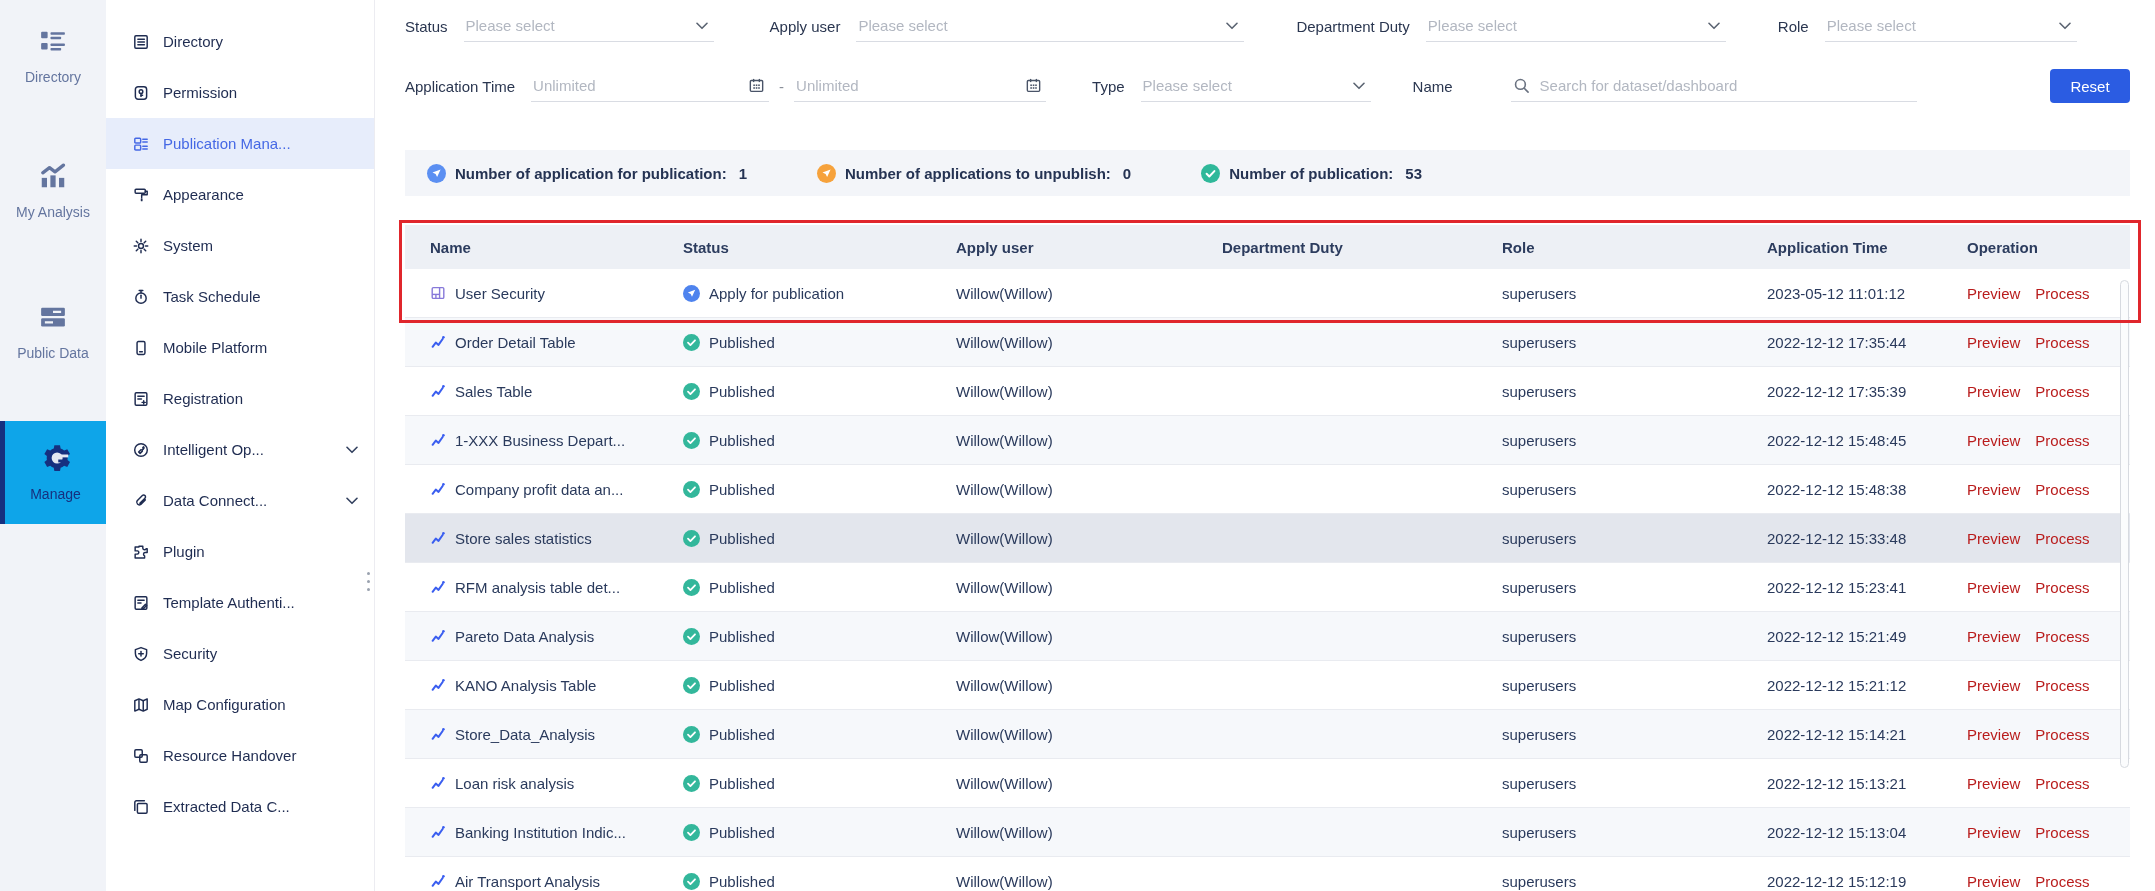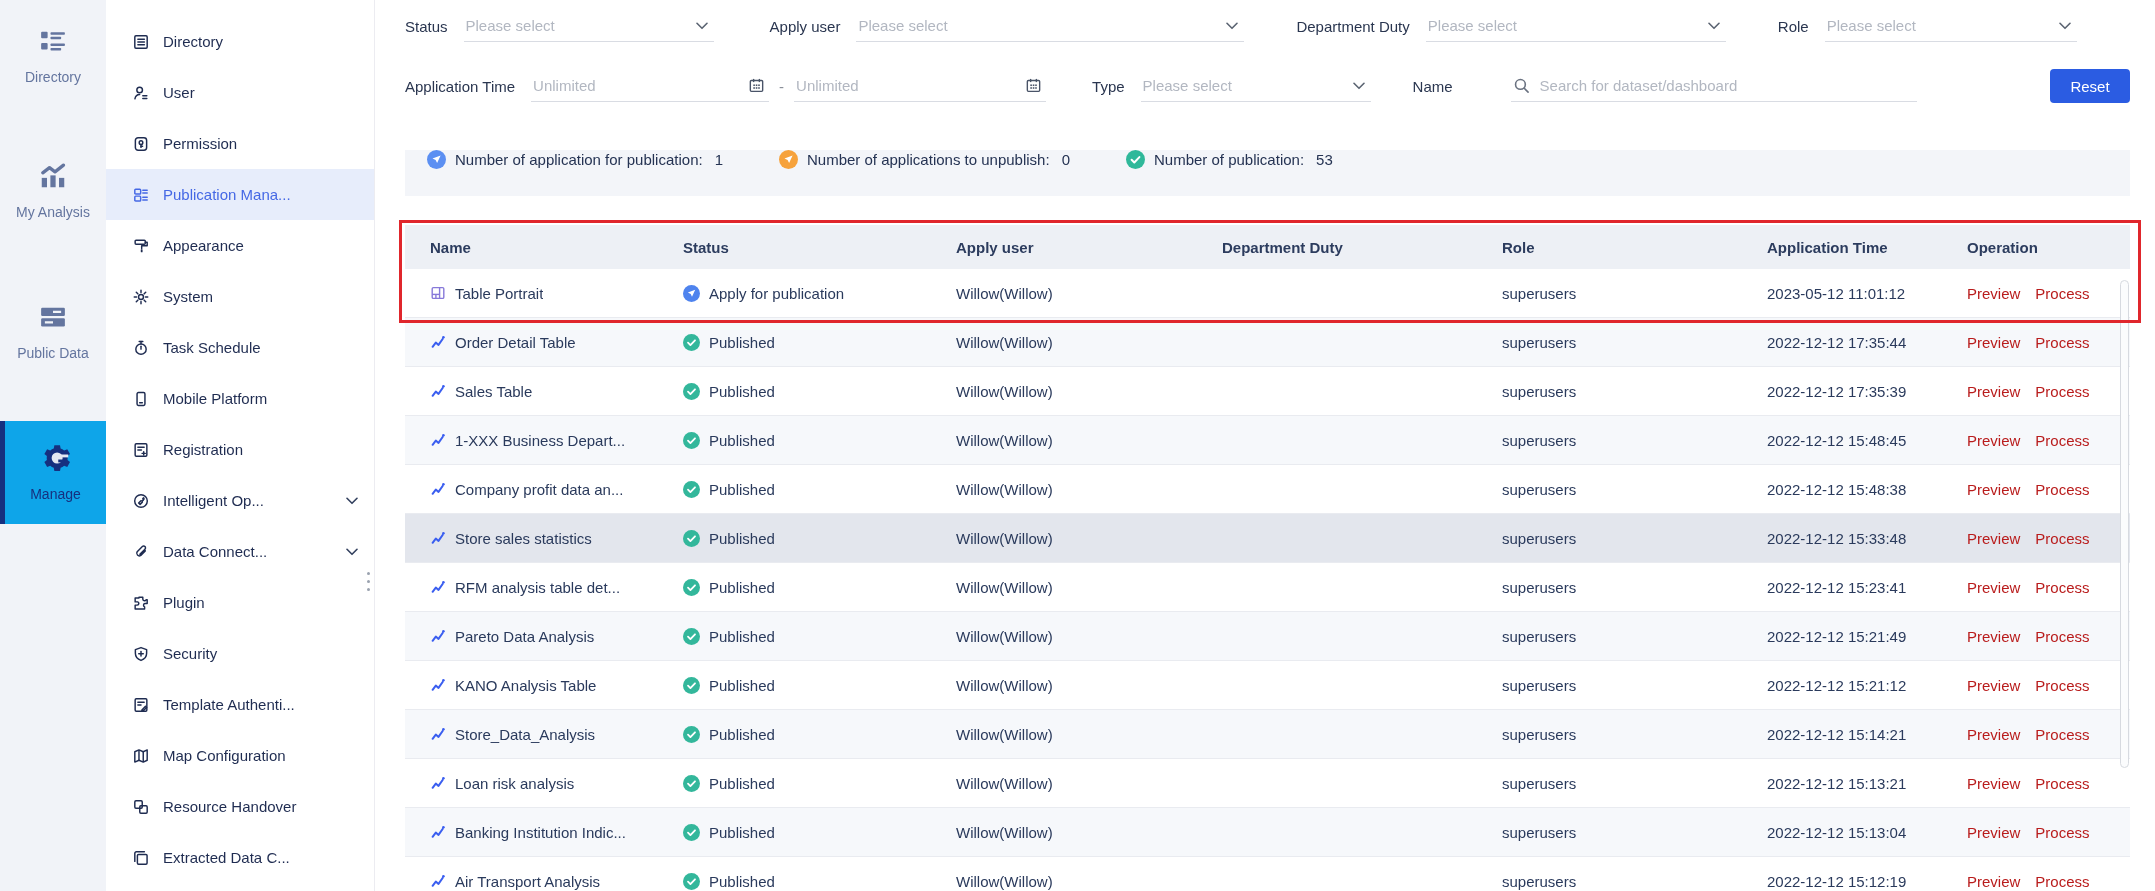--- a/index.html
+++ b/index.html
@@ -51,22 +51,22 @@
   .fsearch input { border:none; outline:none; background:transparent; flex:1; font-size:15px;
     font-family:inherit; color:#14532d; }
   .fsearch input::placeholder { color:#b2b7c1; }
   .w-status{width:250px;} .w-apply{width:388px;margin-right:52px;} .w-dept{width:300px;margin-right:52px;}
   .w-role{width:252px;} .g-apply{margin-left:56px;} 
   .w-date{width:238px;} .w-name{width:406px;margin-left:42px;}
   .reset-btn { margin-left:auto; width:80px; height:34px; background:#2b5ce2; color:#fff;
     border:none; border-radius:4px; font-size:15px; font-family:inherit; cursor:pointer; }
 
   
-  .stats-bar { margin-top:46px; height:46px; background:#f3f5f9; display:flex; align-items:flex-start;
-    padding:0 22px; gap:56px; }
+  .stats-bar { margin-top:46px; height:46px; background:#f3f5f9; display:flex; align-items:center;
+    padding:0 22px; gap:70px;font-weight:bold; }
   .stat { display:flex; align-items:center; gap:9px; font-size:15px; color:#253353; }
   .stat-icon { width:19px; height:19px; display:flex; }
   .stat-icon svg { width:19px; height:19px; }
   .stat-value { margin-left:3px; }
 
   
   .table-wrap { margin-top:29px; position:relative; }
   .trow, .thead { display:grid; grid-template-columns:253px 273px 266px 280px 265px 200px 1fr;
     align-items:center; }
   .thead { background:#edf0f5; height:44px; font-weight:700; font-size:15px; color:#2c3c5e; }
@@ -150,32 +150,20 @@
             <line x1="5.2" y1="8" x2="11" y2="8"></line>
             <line x1="5.2" y1="10.4" x2="11" y2="10.4"></line>
           </svg>
         </span>
         <span class="mi-label">Directory</span>
 
       </div>
       <div class="menu-item">
         <span class="mi-icon">
           <svg viewBox="0 0 16 16" fill="none" stroke="currentColor" stroke-width="1.3" stroke-linecap="round">
-            <circle cx="6.8" cy="5.3" r="2.5"></circle>
-            <path d="M2.6 13.2c.5-2.5 2.2-3.8 4.2-3.8"></path>
-            <line x1="9.6" y1="10.4" x2="13.2" y2="10.4"></line>
-            <line x1="9.6" y1="12.8" x2="13.2" y2="12.8"></line>
-          </svg>
-        </span>
-        <span class="mi-label">User</span>
-
-      </div>
-      <div class="menu-item">
-        <span class="mi-icon">
-          <svg viewBox="0 0 16 16" fill="none" stroke="currentColor" stroke-width="1.3" stroke-linecap="round">
             <rect x="3" y="2.5" width="10" height="11" rx="2.4"></rect>
             <circle cx="8" cy="6.8" r="1.6"></circle>
             <line x1="8" y1="8.4" x2="8" y2="11"></line>
             <line x1="8" y1="10" x2="9.4" y2="10"></line>
           </svg>
         </span>
         <span class="mi-label">Permission</span>
 
       </div>
       <div class="menu-item selected">
@@ -281,38 +269,38 @@
           <svg viewBox="0 0 16 16" fill="none" stroke="currentColor" stroke-width="1.3" stroke-linejoin="round">
             <path d="M6.2 2.8h3.4v1.9a1.5 1.5 0 002.9.4h1v3.4h-1.9a1.5 1.5 0 00-.4 2.9v1.9H2.8V9.9h1.9a1.5 1.5 0 00.4-2.9H2.8V3.6h3.4z"></path>
           </svg>
         </span>
         <span class="mi-label">Plugin</span>
 
       </div>
       <div class="menu-item">
         <span class="mi-icon">
           <svg viewBox="0 0 16 16" fill="none" stroke="currentColor" stroke-width="1.3" stroke-linecap="round" stroke-linejoin="round">
-            <path d="M8 2.3l5 1.8v3.3c0 3.2-2 5.3-5 6.3-3-1-5-3.1-5-6.3V4.1z"></path>
-            <line x1="8" y1="5.8" x2="8" y2="9.8"></line>
-            <line x1="6" y1="7.8" x2="10" y2="7.8"></line>
-          </svg>
-        </span>
-        <span class="mi-label">Security</span>
-
-      </div>
-      <div class="menu-item">
-        <span class="mi-icon">
-          <svg viewBox="0 0 16 16" fill="none" stroke="currentColor" stroke-width="1.3" stroke-linecap="round" stroke-linejoin="round">
             <rect x="2.8" y="2.5" width="10.4" height="11" rx="1"></rect>
             <line x1="5.2" y1="5.5" x2="10.8" y2="5.5"></line>
             <line x1="5.2" y1="8" x2="8" y2="8"></line>
             <path d="M8.8 12.4l3.2-3.2 1 1-3.2 3.2h-1z"></path>
           </svg>
         </span>
         <span class="mi-label">Template Authenti...</span>
+
+      </div>
+      <div class="menu-item">
+        <span class="mi-icon">
+          <svg viewBox="0 0 16 16" fill="none" stroke="currentColor" stroke-width="1.3" stroke-linecap="round" stroke-linejoin="round">
+            <path d="M8 2.3l5 1.8v3.3c0 3.2-2 5.3-5 6.3-3-1-5-3.1-5-6.3V4.1z"></path>
+            <line x1="8" y1="5.8" x2="8" y2="9.8"></line>
+            <line x1="6" y1="7.8" x2="10" y2="7.8"></line>
+          </svg>
+        </span>
+        <span class="mi-label">Security</span>
 
       </div>
       <div class="menu-item">
         <span class="mi-icon">
           <svg viewBox="0 0 16 16" fill="none" stroke="currentColor" stroke-width="1.3" stroke-linejoin="round">
             <path d="M2.5 4.2l3.7-1.6 3.8 1.6 3.5-1.6v9.2l-3.5 1.6-3.8-1.6-3.7 1.6z"></path>
             <line x1="6.2" y1="2.6" x2="6.2" y2="11.8"></line>
             <line x1="10" y1="4.2" x2="10" y2="13.4"></line>
           </svg>
         </span>
@@ -513,21 +501,21 @@
         <div class="trow white">
             <div class="cell name-cell">
               <span class="row-icon dashboard">
                 <svg viewBox="0 0 16 16" fill="none" stroke="currentColor" stroke-width="1.4">
                   <rect x="2.2" y="2.6" width="11.6" height="10.8" rx="1.2"></rect>
                   <line x1="9.6" y1="2.6" x2="9.6" y2="13.4"></line>
                   <line x1="2.2" y1="9.4" x2="9.6" y2="9.4"></line>
                   <line x1="5.9" y1="9.4" x2="5.9" y2="13.4"></line>
                 </svg>
               </span>
-              <span class="name-text">Table Portrait</span>
+              <span class="name-text">User Security</span>
             </div>
             <div class="cell status-cell apply">
               <span class="st-icon">
                 <svg viewBox="0 0 17 17">
                   <circle cx="8.5" cy="8.5" r="8.5" fill="currentColor"></circle>
                   <path d="M12.2 4.8L4.9 7.6l2.8 1.3 1.3 2.8 3.2-6.9z" fill="#fff"></path>
                 </svg>
               </span>
               <span>Apply for publication</span>
             </div>

